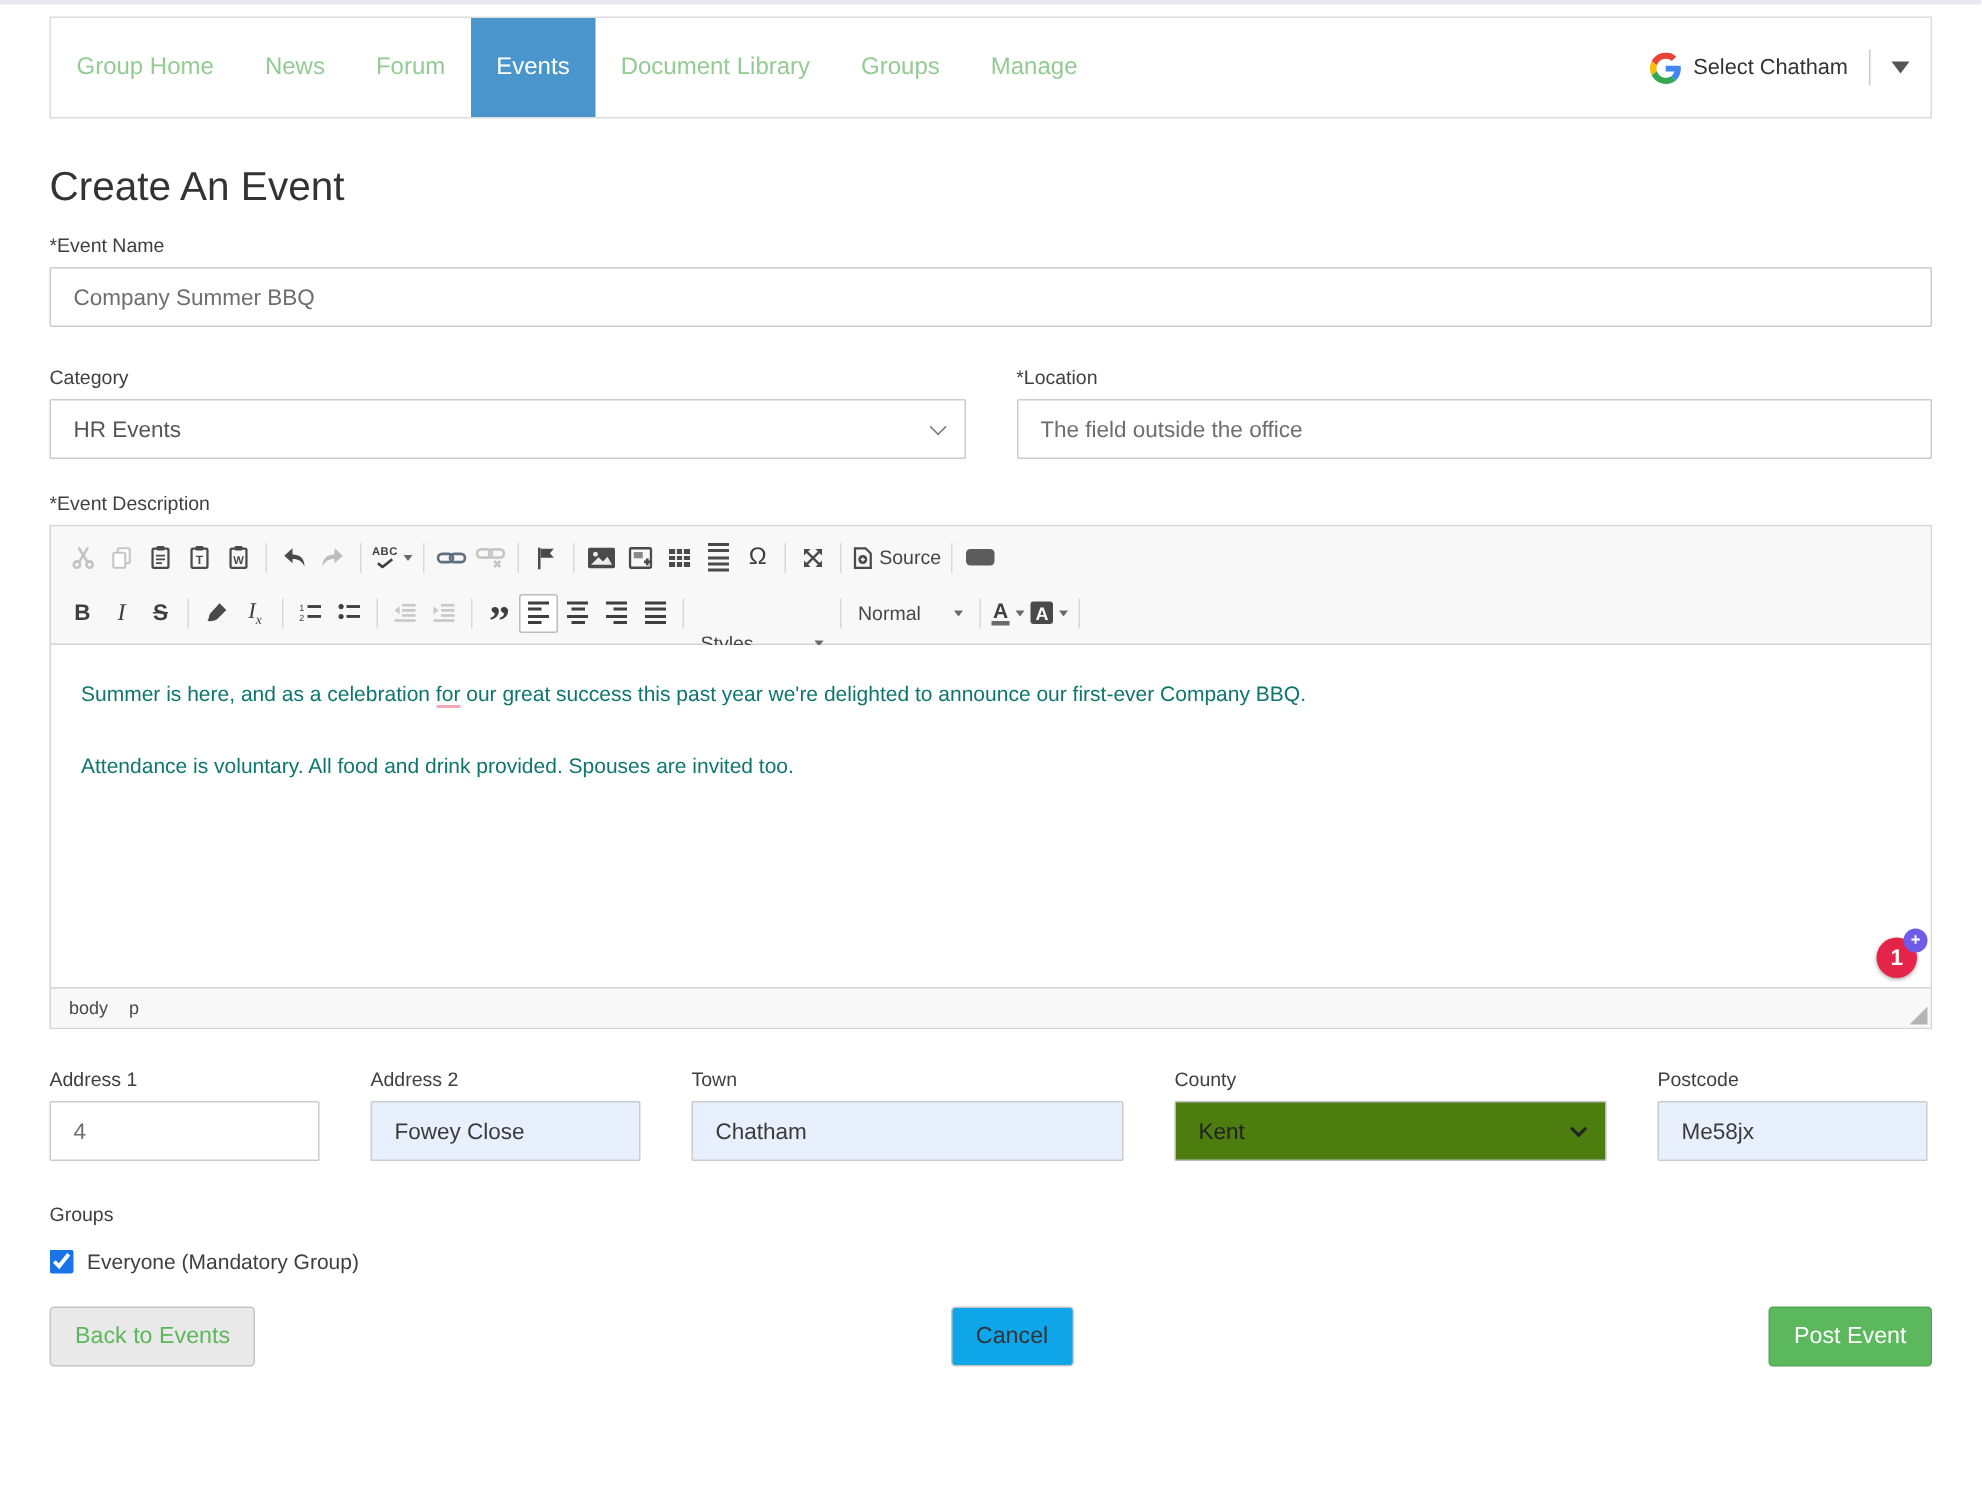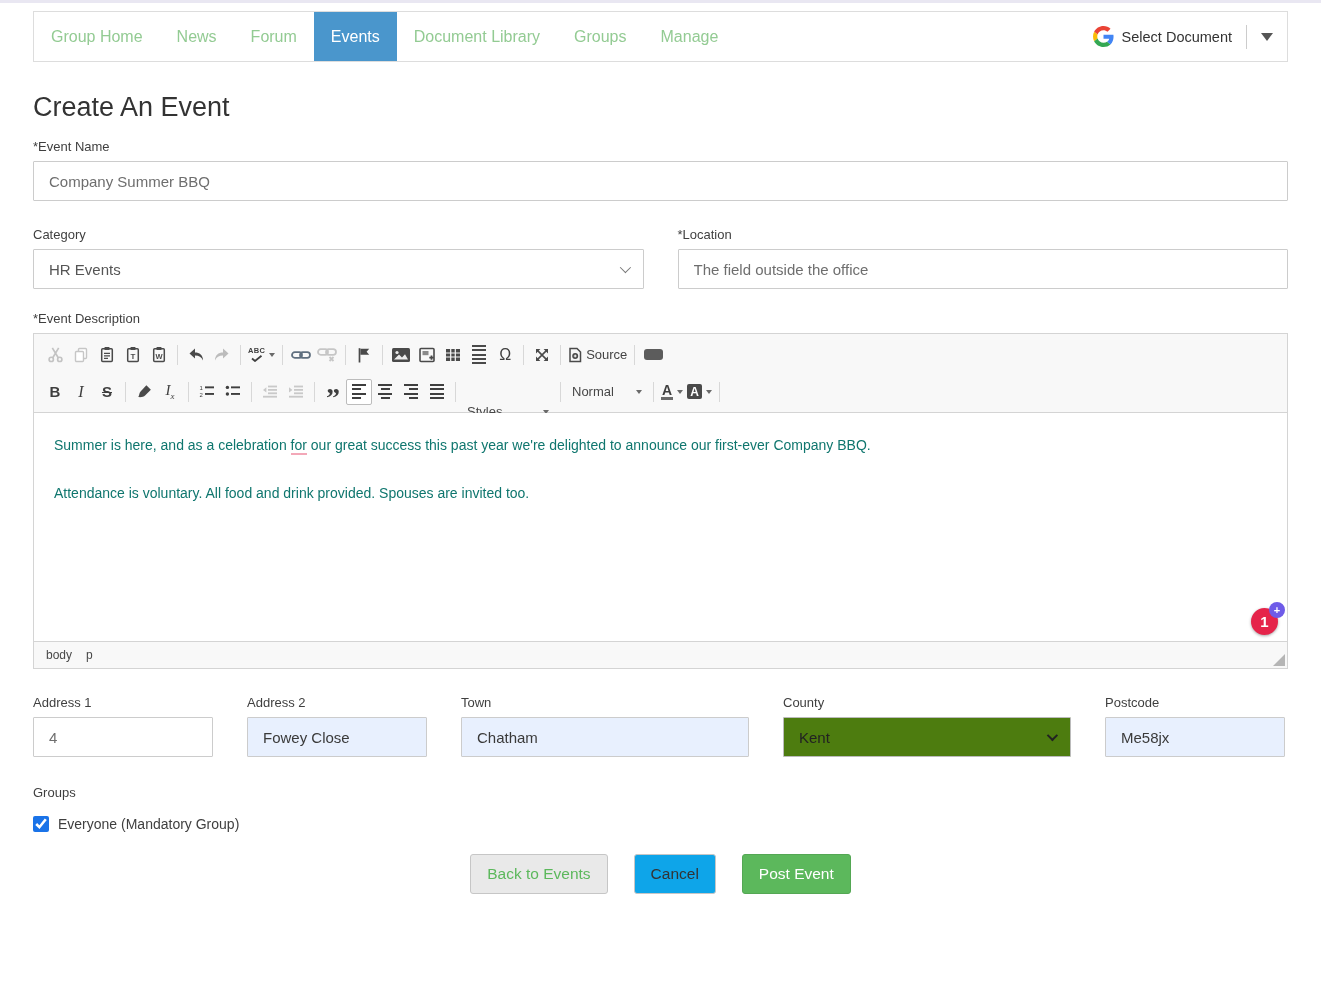--- a/index.html
+++ b/index.html
@@ -2,21 +2,21 @@
 <html><head>
 <meta charset="utf-8">
 <style>
   * { margin:0; padding:0; box-sizing:border-box; }
   html,body { width:1321px; height:1004px; background:#fff; overflow:hidden;
               font-family:"Liberation Sans", sans-serif; }
 
   .top-strip { height:3px; width:100%; background:#e9e7f2; }
 
   
-  .navbar { margin:8px 33px 0; height:51px; border:1px solid #ddd; background:#fff;
+  .navbar { margin:8px 33px 0; height:68px; border:1px solid #ddd; background:#fff;
             display:flex; align-items:stretch; }
   .nav-item { display:flex; align-items:center; padding:0 17px; font-size:16px;
               color:#93cb93; cursor:pointer; }
   .nav-item.active { background:#4a96cc; color:#fff; }
   .lang-widget { margin-left:auto; display:flex; align-items:center; padding-right:14px; gap:8px; }
   .glogo { width:21px; height:21px; }
   .lang-label { font-size:14.5px; color:#333; }
   .lang-divider { width:1px; height:24px; background:#ccc; margin:0 6px; }
   .lang-arrow { width:0; height:0; border-left:6px solid transparent;
                 border-right:6px solid transparent; border-top:8px solid #555; }
@@ -99,21 +99,21 @@
   .aw-180 { width:180px; } .aw-287 { width:288px; }
   .autofill { background:#e8f0fe; color:#3a3a3a; }
   .autofill-sel { background:#4d7c0f; color:#222; border:1px solid #bbb; }
   .autofill-sel .chev { border-color:#222; border-width:2.2px; }
 
   
   .groups-label { margin-top:28px; }
   .check-row { margin-top:16px; display:flex; align-items:center; gap:9px; }
   .check-row input { width:16px; height:16px; accent-color:#1a73e8; cursor:pointer; }
   .check-label { font-size:14px; color:#3f3f3f; }
-  .btn-row { margin-top:22px; display:flex; justify-content:center; gap:26px; }
+  .btn-row { margin-top:22px; display:flex; justify-content:space-between; gap:26px; }
   .btn { height:40px; padding:0 16px; font-size:15.5px; border-radius:3px; cursor:pointer;
          display:flex; align-items:center; font-family:"Liberation Sans", sans-serif; }
   .btn-back { background:#e9e9e9; border:1px solid #c6c6c6; color:#5cb85c; }
   .btn-cancel { background:#0ea5e9; border:1px solid #c6c6c6; color:#333; }
   .btn-post { background:#5cb85c; border:1px solid #54a754; color:#fff; }
 </style>
 </head>
 <body>
 
 <div class="top-strip"></div>
@@ -126,21 +126,21 @@
   <div class="nav-item">Document Library</div>
   <div class="nav-item">Groups</div>
   <div class="nav-item">Manage</div>
   <div class="lang-widget">
     <svg class="glogo" viewBox="0 0 48 48">
       <path fill="#EA4335" d="M24 9.5c3.54 0 6.71 1.22 9.21 3.6l6.85-6.85C35.9 2.38 30.47 0 24 0 14.62 0 6.51 5.38 2.56 13.22l7.98 6.19C12.43 13.72 17.74 9.5 24 9.5z"></path>
       <path fill="#4285F4" d="M46.98 24.55c0-1.57-.15-3.09-.38-4.55H24v9.02h12.94c-.58 2.96-2.26 5.48-4.78 7.18l7.73 6c4.51-4.18 7.09-10.36 7.09-17.65z"></path>
       <path fill="#FBBC05" d="M10.53 28.59c-.48-1.45-.76-2.99-.76-4.59s.27-3.14.76-4.59l-7.98-6.19C.92 16.46 0 20.12 0 24c0 3.88.92 7.54 2.56 10.78l7.97-6.19z"></path>
       <path fill="#34A853" d="M24 48c6.48 0 11.93-2.13 15.89-5.81l-7.73-6c-2.15 1.45-4.92 2.3-8.16 2.3-6.26 0-11.57-4.22-13.47-9.91l-7.98 6.19C6.51 42.62 14.62 48 24 48z"></path>
     </svg>
-    <span class="lang-label">Select Document</span>
+    <span class="lang-label">Select Chatham</span>
     <span class="lang-divider"></span>
     <span class="lang-arrow"></span>
   </div>
 </div>
 
 <div class="content">
   <h1 class="page-title">Create An Event</h1>
 
   
   <div class="field-label mt-first">*Event Name</div>

